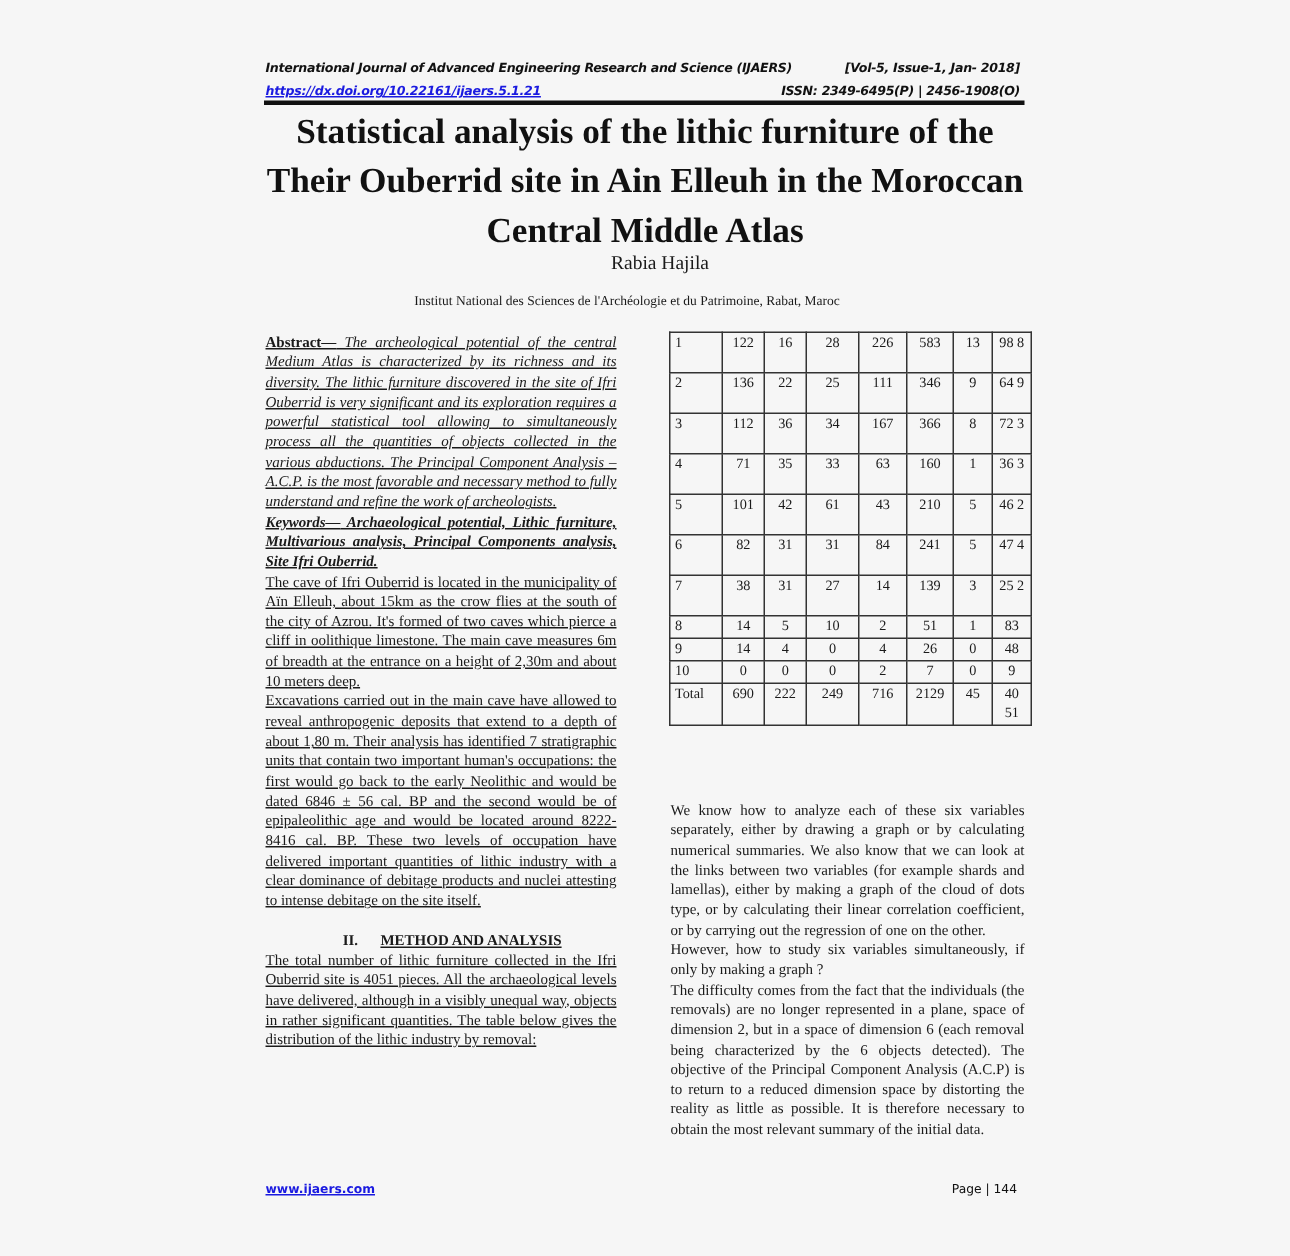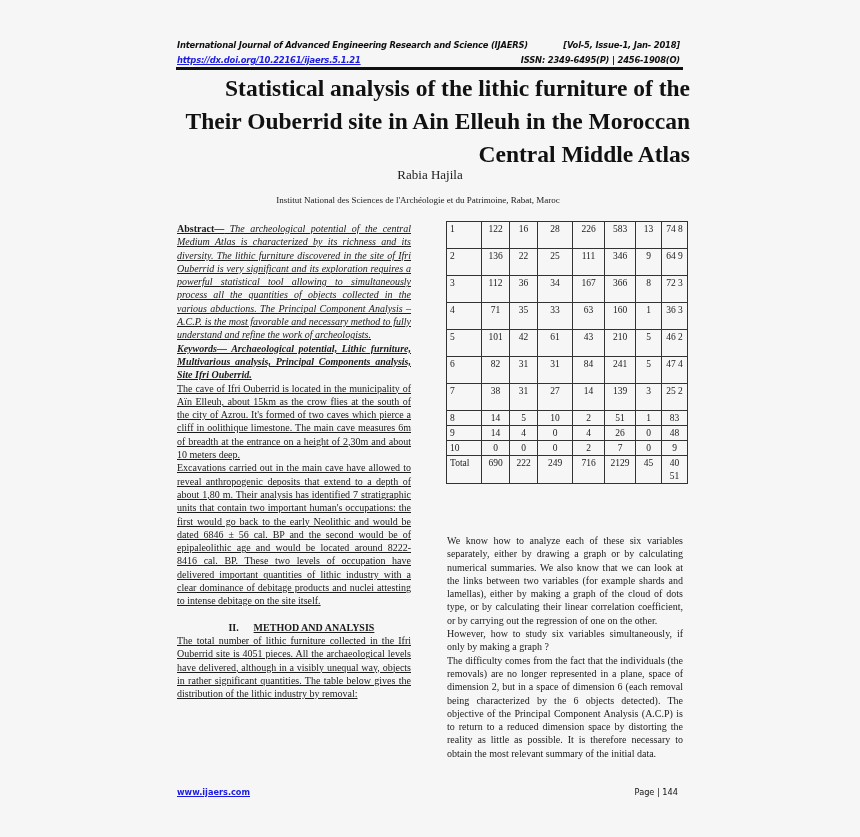--- a/index.html
+++ b/index.html
@@ -4,22 +4,22 @@
 <style>
   html, body { margin:0; padding:0; }
   body {
     width:860px; height:837px; background:#f6f6f6; position:relative; overflow:hidden;
     font-family:"Liberation Serif", serif; color:#1a1a1a;
   }
   .abs { position:absolute; }
   .hdr { font-family:"DejaVu Sans", sans-serif; font-style:italic; font-weight:bold; font-size:8.4px; color:#111; white-space:nowrap; letter-spacing:-0.2px; }
   .hdr a { color:#1a1ae0; text-decoration:underline; }
   .rule { position:absolute; left:176px; top:67px; width:507px; height:3px; background:#111; }
-  .title { left:170px; width:520px; top:72px; text-align:right; font-weight:bold; font-size:23.5px; line-height:33px; color:#111; }
-  .author { left:170px; width:520px; top:167px; text-align:center; font-size:13px; }
+  .title { left:170px; width:520px; top:72px; text-align:center; font-weight:bold; font-size:23.5px; line-height:33px; color:#111; }
+  .author { left:180px; width:520px; top:167px; text-align:center; font-size:13px; }
   .affil { left:158px; width:520px; top:195px; text-align:center; font-size:9px; }
   .col { font-size:10px; line-height:13.3px; text-align:justify; }
   .col p { margin:0; }
   .abstract { font-style:italic; }
   .abstract b { font-style:normal; }
   .keywords { font-weight:bold; font-style:italic; }
   .sec-h { text-align:center; font-weight:bold; font-size:10px; margin:0; }
   .sec-h span.n { display:inline-block; width:40px; }
   table.lithic { position:absolute; left:446px; top:221px; border-collapse:collapse; font-size:9.5px; line-height:13px; }
   table.lithic td { border:1px solid #333; vertical-align:top; padding:1px 3px 0 3px; }
@@ -72,21 +72,21 @@
   </colgroup>
   <tbody>
   <tr class="tall">
     <td>1</td>
         <td class="num">122</td>
         <td class="num">16</td>
         <td class="num">28</td>
         <td class="num">226</td>
         <td class="num">583</td>
         <td class="num">13</td>
-        <td class="num">74 8</td>
+        <td class="num">98 8</td>
   </tr>
   <tr class="tall">
     <td>2</td>
         <td class="num">136</td>
         <td class="num">22</td>
         <td class="num">25</td>
         <td class="num">111</td>
         <td class="num">346</td>
         <td class="num">9</td>
         <td class="num">64 9</td>

